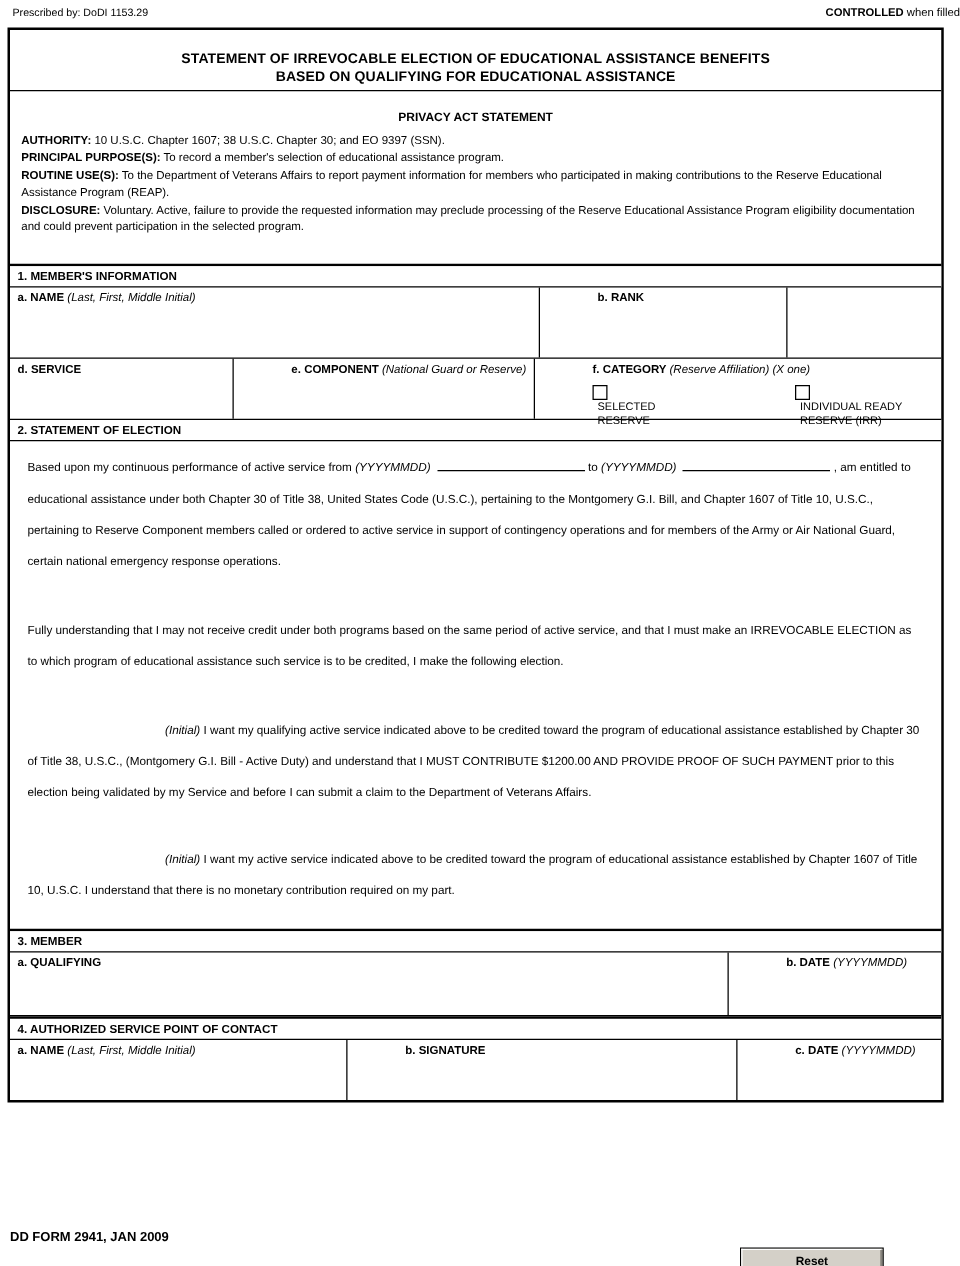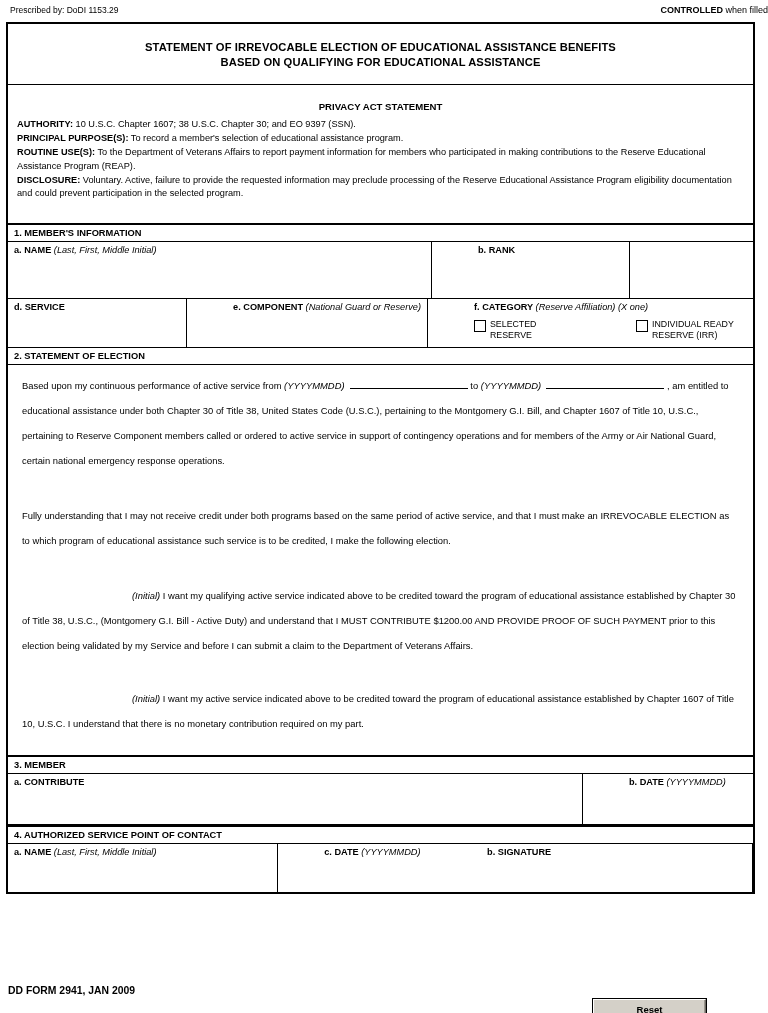--- a/index.html
+++ b/index.html
@@ -53,21 +53,21 @@
     left: 6px;
     top: 22px;
     width: 749px;
     border: 2px solid #000;
     box-sizing: border-box;
     background: #fff;
   }
 
   .title-box {
     border-bottom: 1px solid #000;
-    padding: 16px 10px 14px 10px;
+    padding: 16px 10px 2px 10px;
     text-align: center;
   }
   .title-line {
     font-size: 11.2px;
     font-weight: bold;
     letter-spacing: 0.1px;
     line-height: 15px;
   }
 
   
@@ -130,20 +130,21 @@
   .mi-component { width: 223px; height: 48px; }
   .mi-category  { width: 321px; height: 48px; }
 
   .checks {
     display: flex;
     margin-top: 7px;
   }
   .check-item {
     display: flex;
     align-items: flex-start;
+    flex-direction: column;
   }
   .check-item.first { width: 162px; }
   .checkbox {
     width: 12px;
     height: 12px;
     border: 1px solid #000;
     box-sizing: border-box;
     background: #fff;
     flex: 0 0 auto;
     margin-top: 1px;
@@ -300,37 +301,37 @@
       <p class="ptxt indent"><i>(Initial)</i><span>  I want my qualifying active service indicated above to be credited toward the program of educational assistance established by Chapter 30 of Title 38, U.S.C., (Montgomery G.I. Bill - Active Duty) and understand that I MUST CONTRIBUTE $1200.00 AND PROVIDE PROOF OF SUCH PAYMENT prior to this election being validated by my Service and before I can submit a claim to the Department of Veterans Affairs.</span></p>
 
       <div class="gap-md"></div>
 
       <p class="ptxt indent"><i>(Initial)</i><span>  I want my active service indicated above to be credited toward the program of educational assistance established by Chapter 1607 of Title 10, U.S.C.  I understand that there is no monetary contribution required on my part.</span></p>
     </div>
 
     <div class="sec-head">3. MEMBER</div>
     <div class="row">
       <div class="cell sig-sign">
-        <div class="cell-label">a. CONTRIBUTE</div>
+        <div class="cell-label">a. QUALIFYING</div>
       </div>
       <div class="cell sig-date lastcol">
         <div class="cell-label"><span>b. DATE</span> <i>(YYYYMMDD)</i></div>
       </div>
     </div>
 
     <div class="sec-head thickdiv">4. AUTHORIZED SERVICE POINT OF CONTACT</div>
     <div class="row last">
       <div class="cell poc-name">
         <div class="cell-label"><span>a. NAME</span> <i>(Last, First, Middle Initial)</i></div>
       </div>
+      <div class="cell poc-sign">
+        <div class="cell-label">b. SIGNATURE</div>
+      </div>
       <div class="cell poc-date lastcol">
         <div class="cell-label"><span>c. DATE</span> <i>(YYYYMMDD)</i></div>
-      </div>
-      <div class="cell poc-sign">
-        <div class="cell-label">b. SIGNATURE</div>
       </div>
     </div>
 
   </div>
 
   <div class="footer">
     <div class="form-id">DD FORM 2941, JAN 2009</div>
     <button class="reset-btn">Reset</button>
   </div>
 

